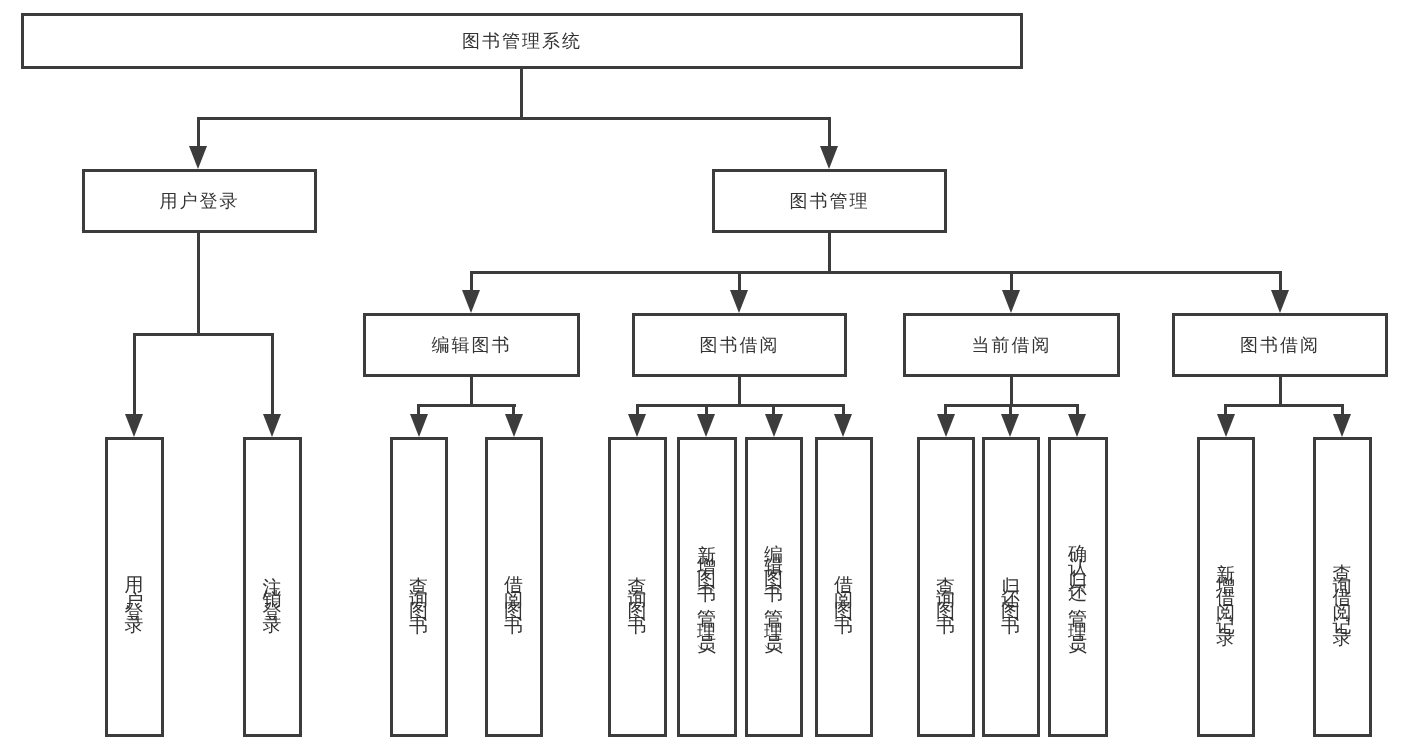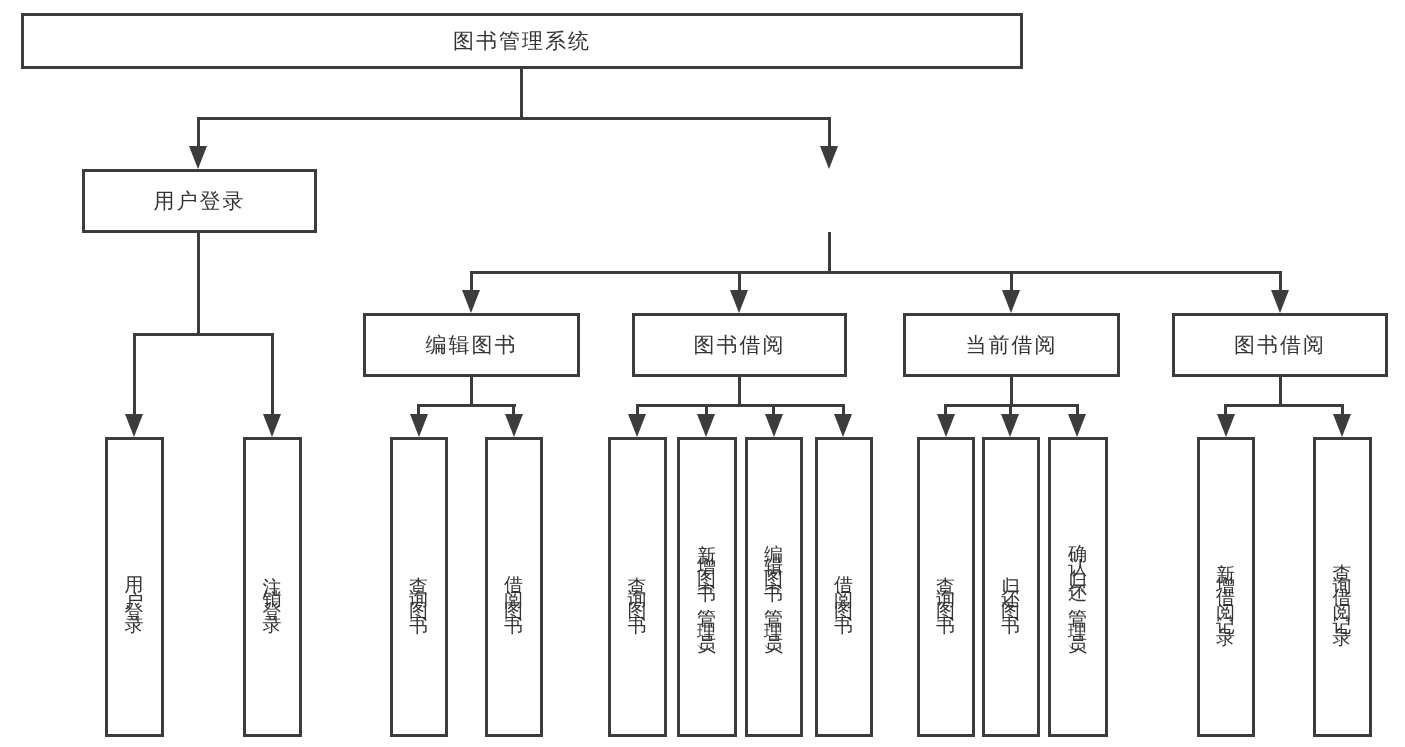--- a/index.html
+++ b/index.html
@@ -4,21 +4,21 @@
 <style>
   html,body{margin:0;padding:0;background:#fff;}
   .canvas{
     position:relative;width:1405px;height:747px;background:#ffffff;overflow:hidden;
     font-family:"Liberation Sans",sans-serif;color:#333;
   }
   .box{
     position:absolute;box-sizing:border-box;background:#fff;
     border:3px solid #3c3c3c;display:flex;align-items:center;justify-content:center;
   }
-  .hlabel{font-size:21px;letter-spacing:2px;white-space:nowrap;}
+  .hlabel{font-size:18px;letter-spacing:2px;white-space:nowrap;}
   .vtext{
     writing-mode:vertical-rl;text-orientation:mixed;
     font-size:19px;letter-spacing:13px;line-height:1;white-space:nowrap;
   }
   .ln{position:absolute;background:#3c3c3c;}
   .ah{
     position:absolute;width:0;height:0;
     border-left:9px solid transparent;border-right:9px solid transparent;
     border-top:23px solid #3c3c3c;
   }
@@ -38,20 +38,23 @@
 
   <div class="ln" style="left:520px;top:68px;width:3px;height:51px"></div>
   <div class="ln" style="left:197px;top:117px;width:634px;height:3px"></div>
   <div class="ln" style="left:197px;top:119px;width:3px;height:30px"></div>
   <div class="ln" style="left:828px;top:119px;width:3px;height:30px"></div>
   <div class="ah" style="left:189px;top:146px"></div>
   <div class="ah" style="left:820px;top:146px"></div>
 
   <div class="box" style="left:82px;top:169px;width:235px;height:64px">
     <span class="hlabel">用户登录</span>
+  </div>
+  <div class="box" style="left:712px;top:169px;width:235px;height:64px">
+    <span class="hlabel">图书管理</span>
   </div>
 
   <div class="ln" style="left:197px;top:232px;width:3px;height:104px"></div>
   <div class="ln" style="left:133px;top:333px;width:141px;height:3px"></div>
   <div class="ln" style="left:133px;top:335px;width:3px;height:80px"></div>
   <div class="ln" style="left:271px;top:335px;width:3px;height:80px"></div>
   <div class="ah" style="left:125px;top:414px"></div>
   <div class="ah" style="left:263px;top:414px"></div>
 
   <div class="ln" style="left:828px;top:232px;width:3px;height:41px"></div>

